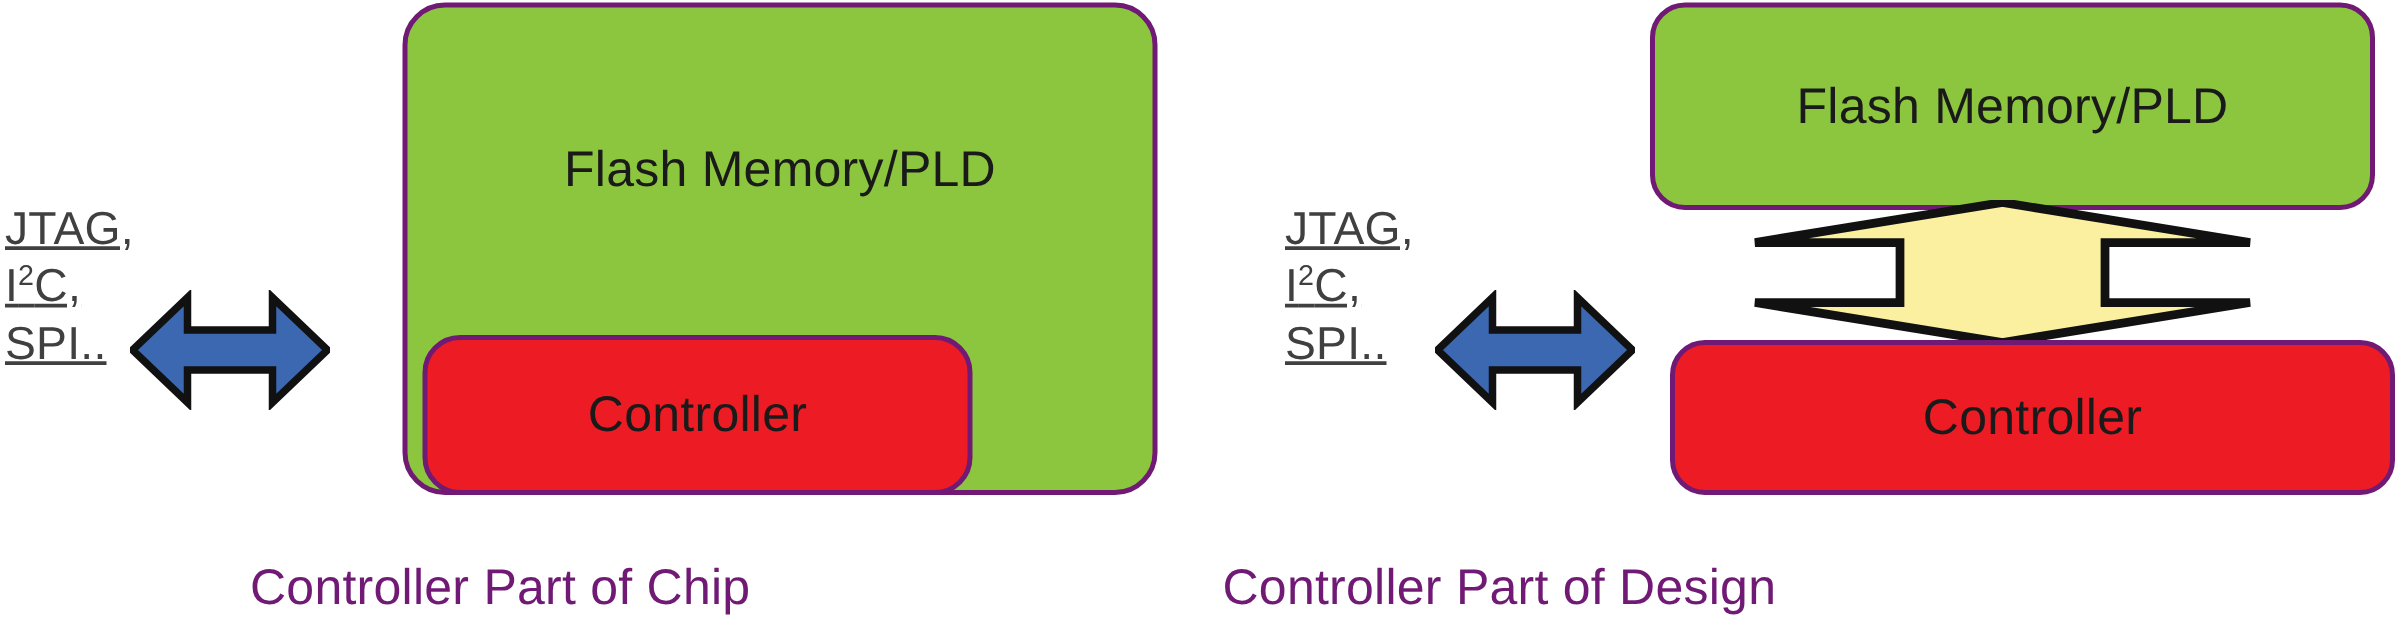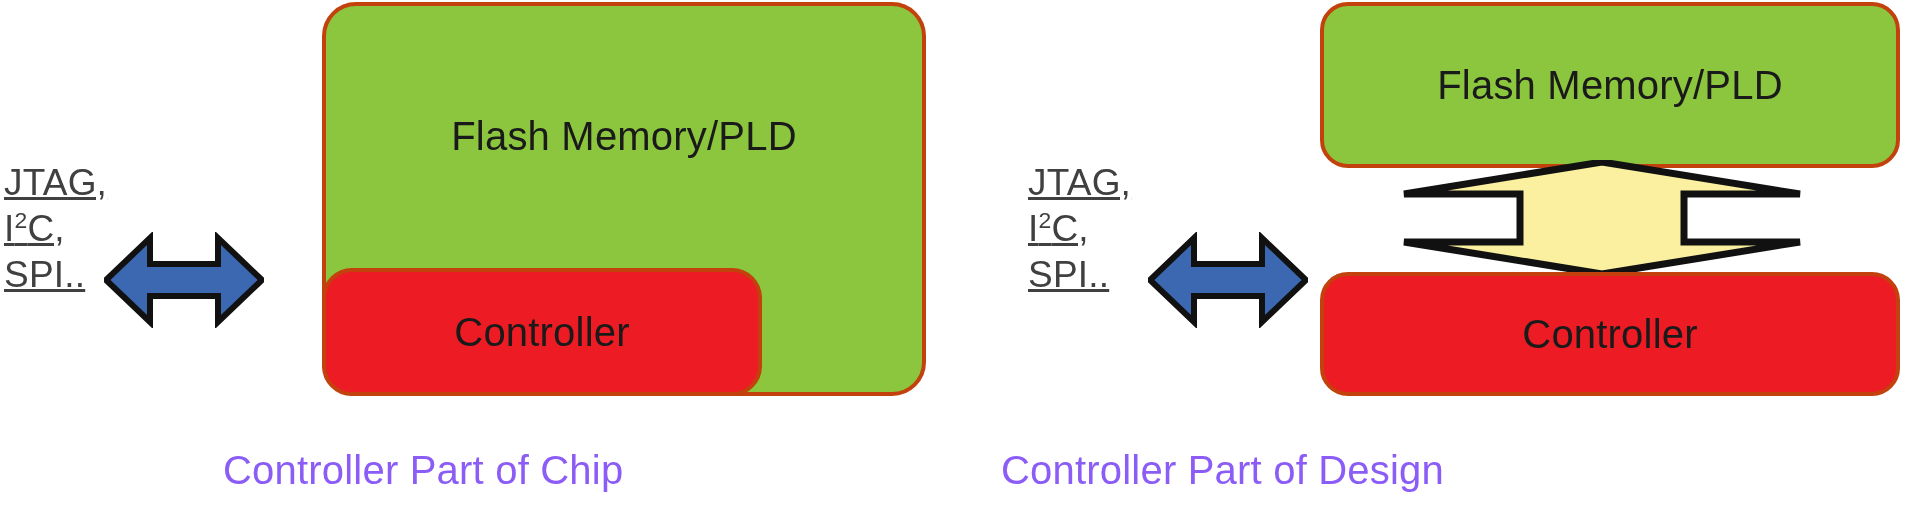--- a/index.html
+++ b/index.html
@@ -36,43 +36,42 @@
   }
   .bus-label sup {
     font-size: 0.62em;
     vertical-align: super;
     line-height: 0;
   }
 
   .caption {
     position: absolute;
     font-size: 40px;
-    color: #8b5cf6;
+    color: #701a75;
     white-space: nowrap;
     letter-spacing: 0.2px;
-    margin-left: 23px;
   }
 
   
   .box {
     position: absolute;
     box-sizing: border-box;
-    border: 4px solid #c2410c;
+    border: 4px solid #701a75;
     display: flex;
     align-items: center;
     justify-content: center;
   }
   .box .box-label {
     font-size: 40px;
     color: #1a1a1a;
     white-space: nowrap;
     letter-spacing: 0.2px;
   }
   .green { background: #8cc63e; }
-  .red   { background: #ed1c24; }
+  .red   { background: #ed1c24; margin-left: 16px; }
 
   
   #l-green {
     left: 322px; top: 2px; width: 604px; height: 394px;
     border-radius: 34px;
   }
   #l-green .box-label {
     position: absolute; top: 108px; left: 0; right: 0; text-align: center;
   }
   #l-red {

